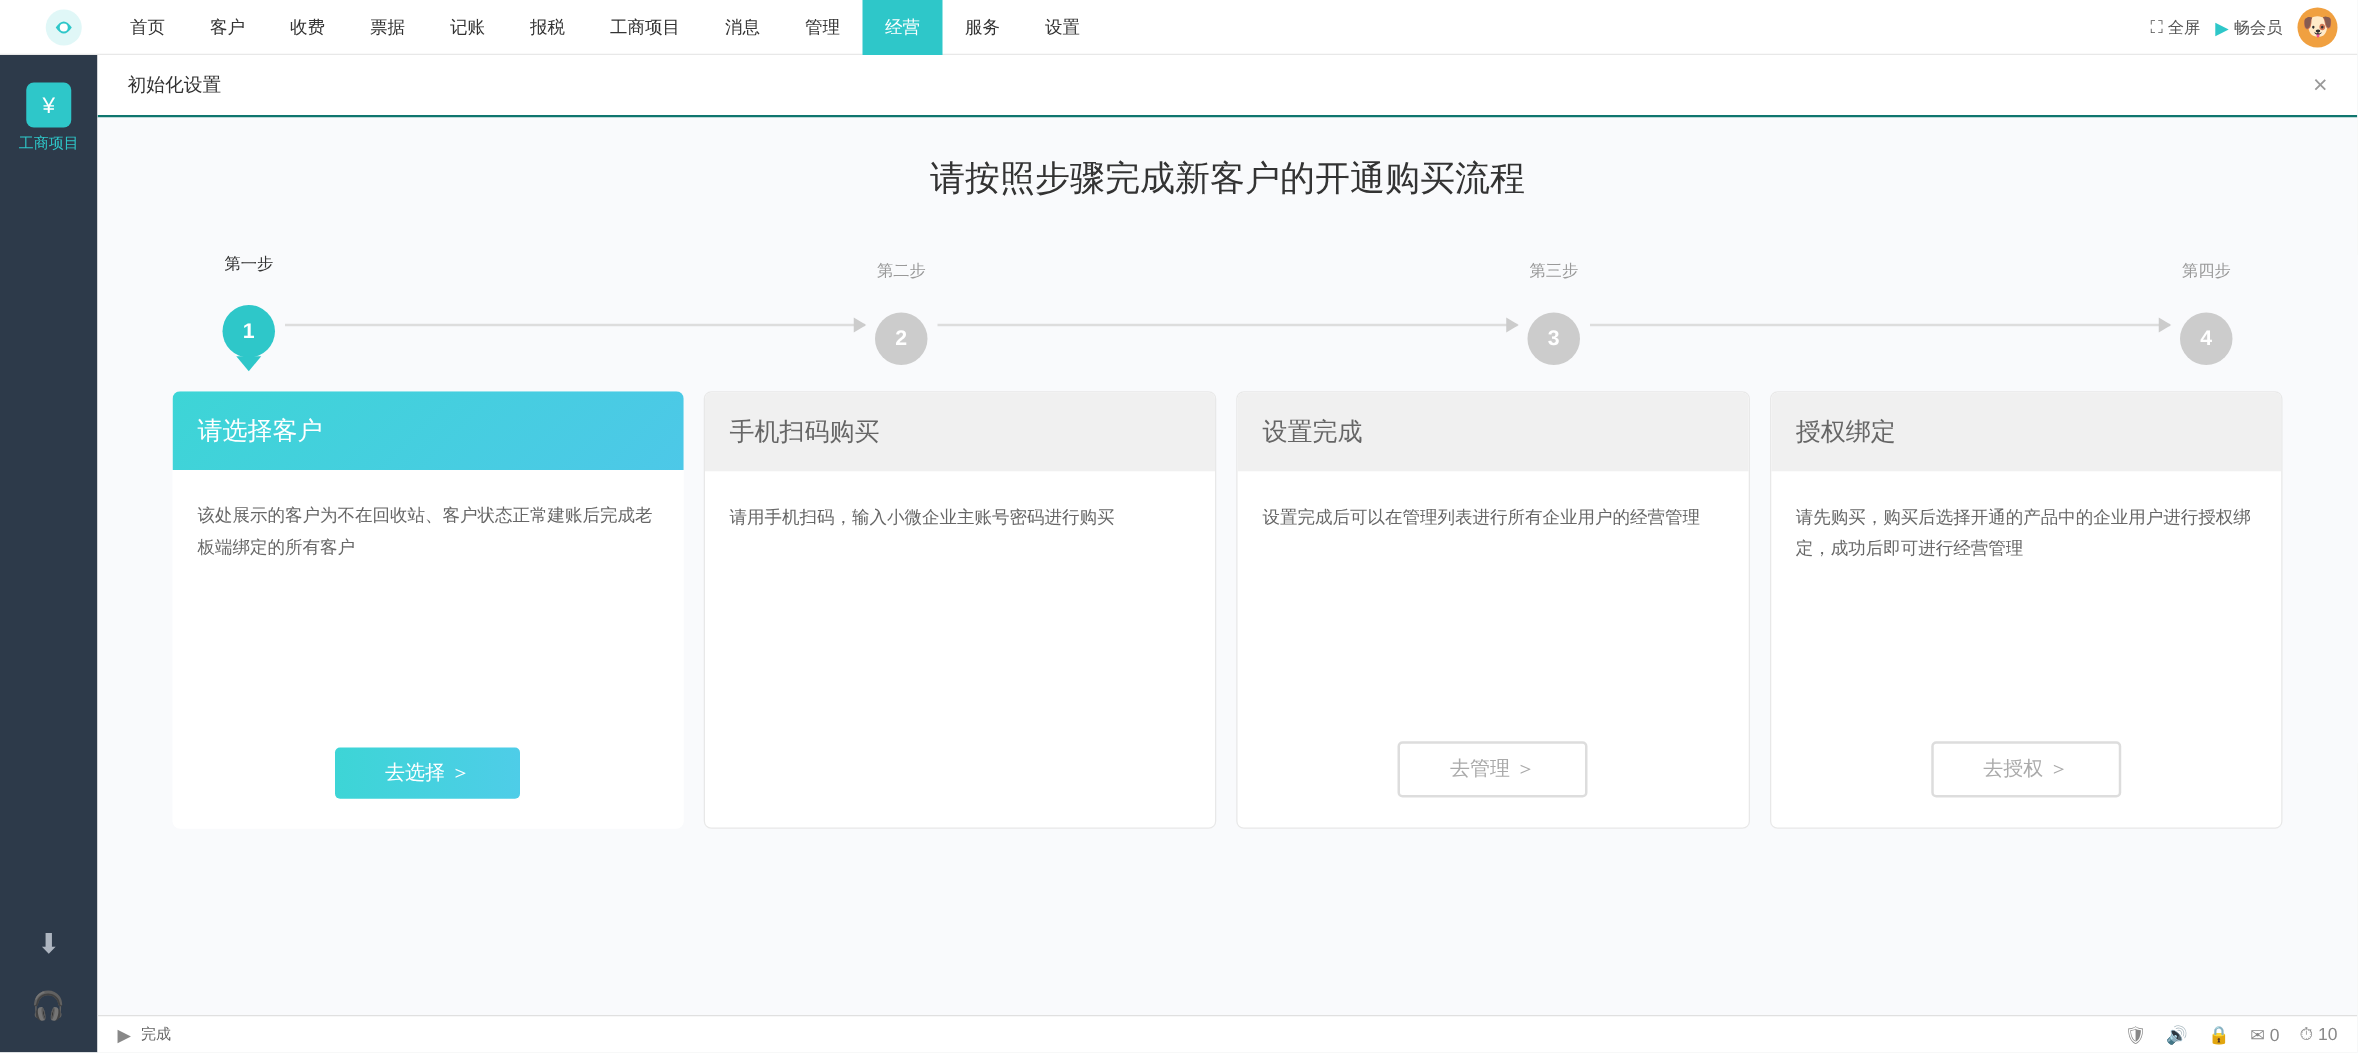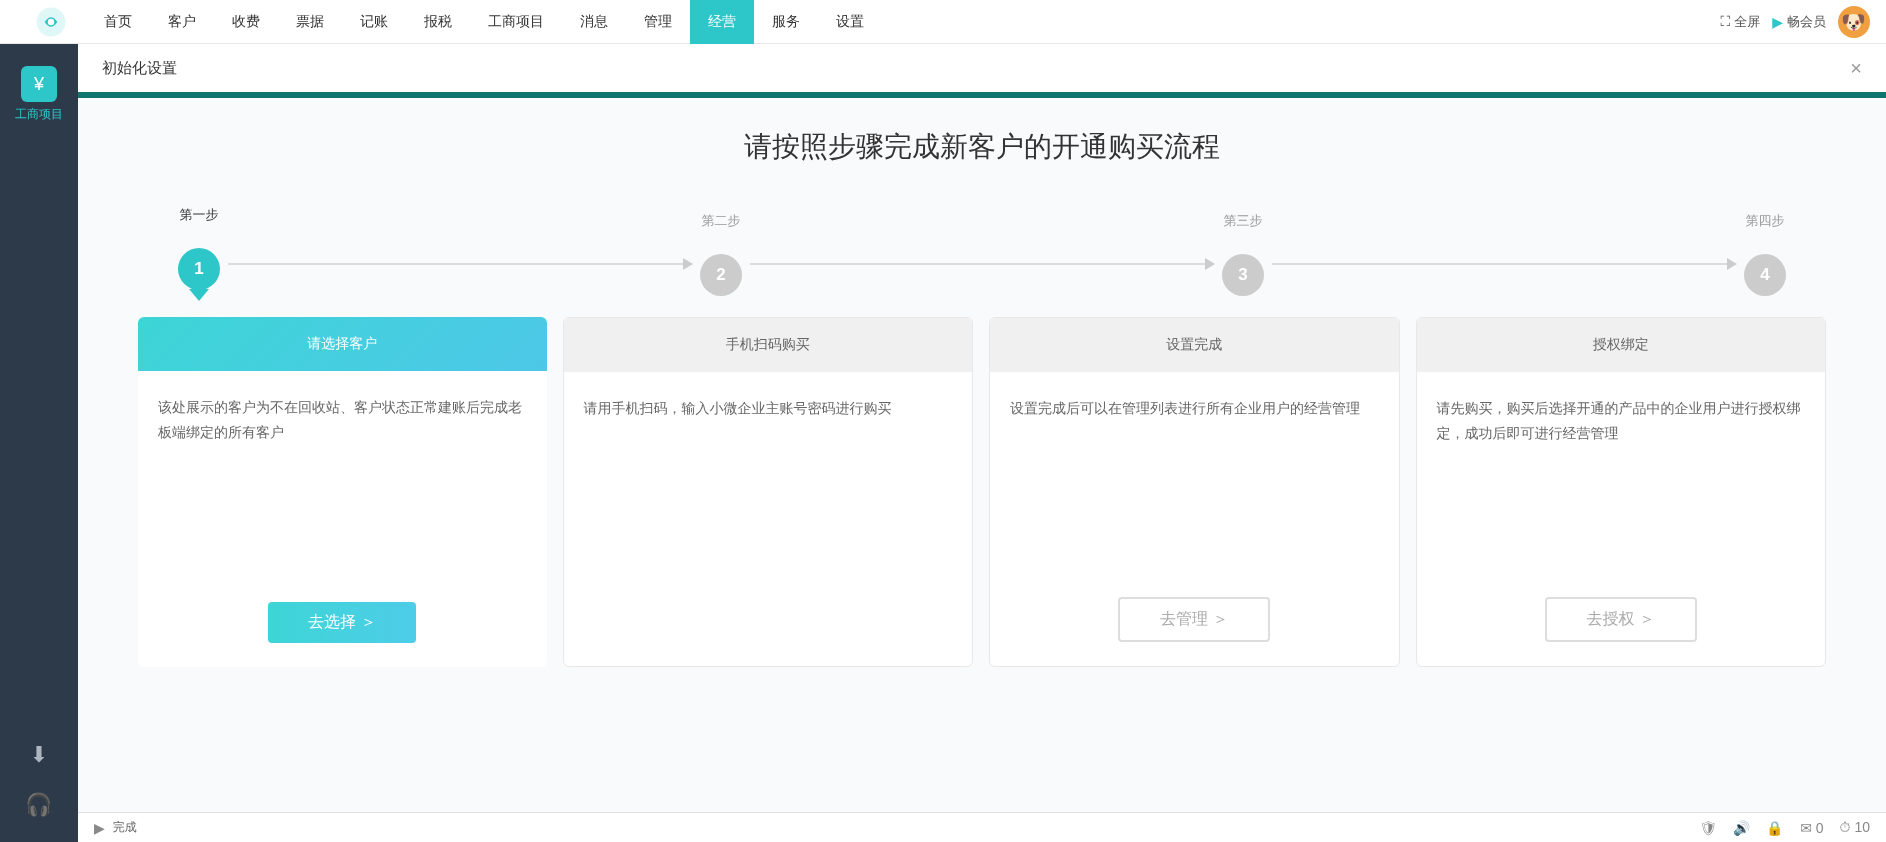--- a/index.html
+++ b/index.html
@@ -83,21 +83,21 @@
       overflow: hidden;
     }
 
     
     .page-header {
       background: #fff;
       padding: 14px 24px;
       display: flex;
       align-items: center;
       justify-content: space-between;
-      border-bottom: 6px solid #0f766e;
+      border-bottom: 2px solid #0f766e;
       flex-shrink: 0;
     }
     .page-title { font-size: 15px; color: #333; font-weight: normal; }
     .close-btn { font-size: 20px; color: #999; cursor: pointer; line-height: 1; }
 
     
     .wizard-container {
       flex: 1;
       background: #f9fafc;
       padding: 30px 60px;
@@ -123,22 +123,22 @@
       border-radius: 6px;
       overflow: hidden;
       display: flex;
       flex-direction: column;
       min-height: 350px;
       border: 1px solid #e8e8e8;
     }
     .step-card.active { border: none; }
     .card-header {
       padding: 18px 20px;
-      font-size: 14px;
-      text-align: center;
+      font-size: 20px;
+      text-align: left;
       color: #666;
       background: #f0f0f0;
     }
     .card-header.active {
       background: linear-gradient(135deg, #3dd5d6 0%, #4dc8e8 100%);
       color: #fff;
     }
     .card-body {
       padding: 24px 20px;
       font-size: 14px;

